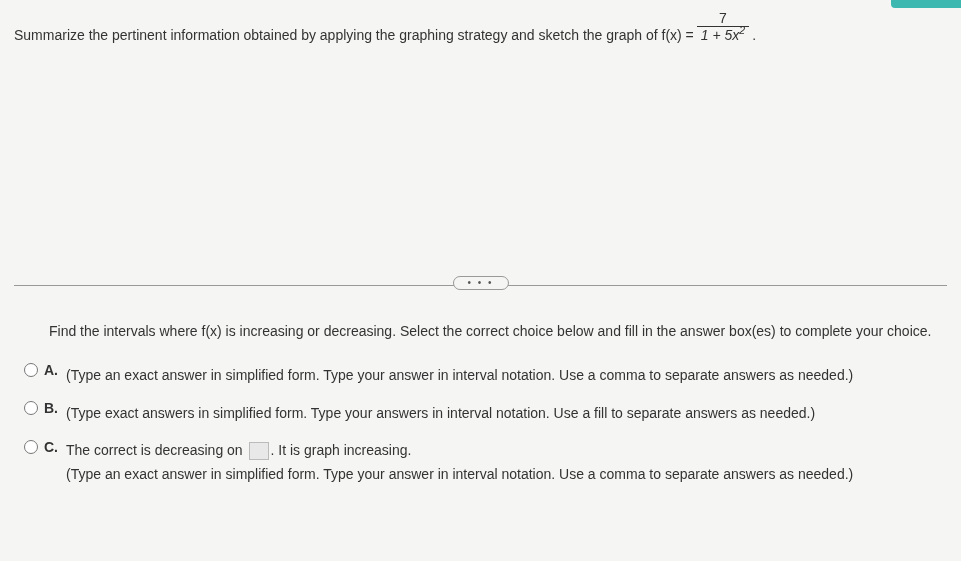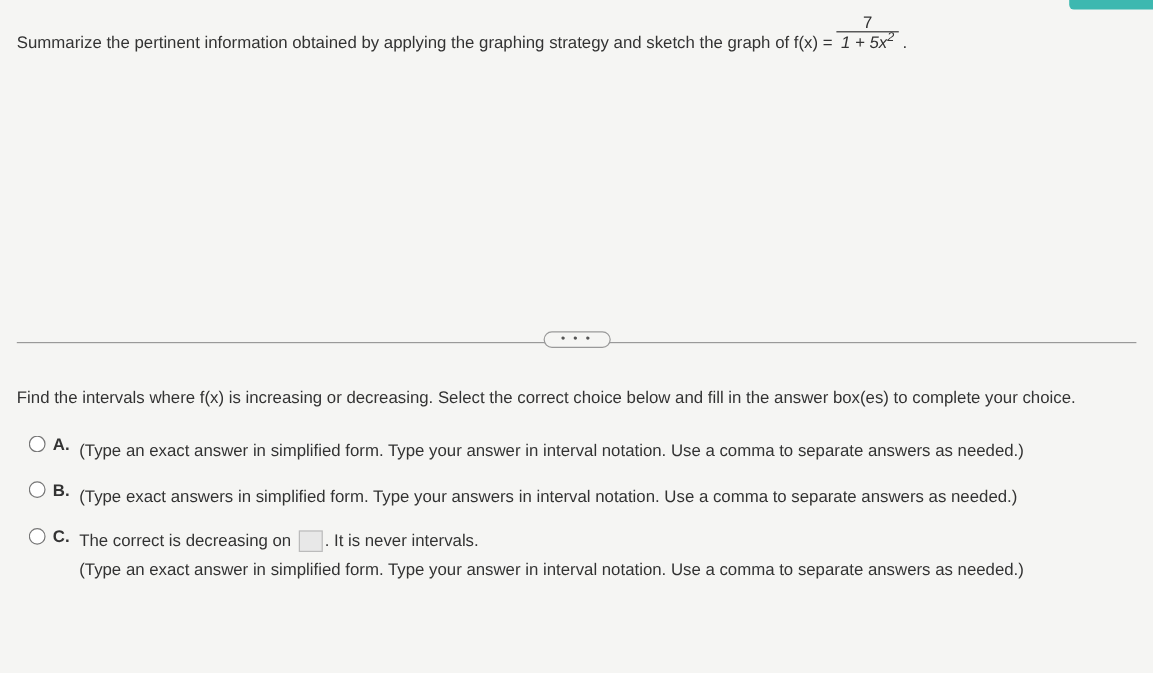--- a/index.html
+++ b/index.html
@@ -73,20 +73,21 @@
       font-size: 10px;
       letter-spacing: 2px;
       color: #555;
       cursor: pointer;
       line-height: 1;
     }
     .sub-question {
       margin-top: 25px;
       margin-bottom: 20px;
       line-height: 1.5;
+      margin-left: 35px;
     }
     .choices {
       margin-left: 10px;
     }
     .choice {
       display: flex;
       align-items: flex-start;
       margin-bottom: 14px;
     }
     .radio-wrap {
@@ -161,29 +162,29 @@
       <span class="choice-letter">A.</span>
       <div class="choice-body">
         <div class="hint">(Type an exact answer in simplified form. Type your answer in interval notation. Use a comma to separate answers as needed.)</div>
       </div>
     </div>
 
     <div class="choice">
       <span class="radio-wrap"><input type="radio" name="q" style=""></span>
       <span class="choice-letter">B.</span>
       <div class="choice-body">
-        <div class="hint">(Type exact answers in simplified form. Type your answers in interval notation. Use a comma to separate answers as needed.)</div>
+        <div class="hint">(Type exact answers in simplified form. Type your answers in interval notation. Use a fill to separate answers as needed.)</div>
       </div>
     </div>
 
     <div class="choice">
       <span class="radio-wrap"><input type="radio" name="q" style=""></span>
       <span class="choice-letter">C.</span>
       <div class="choice-body">
         <div>
-          <span>The correct is decreasing on </span><input type="text" class="answer-box" style=""><span>. It is never intervals.</span>
+          <span>The correct is decreasing on </span><input type="text" class="answer-box" style=""><span>. It is graph increasing.</span>
         </div>
         <div class="hint">(Type an exact answer in simplified form. Type your answer in interval notation. Use a comma to separate answers as needed.)</div>
       </div>
     </div>
 
   </div>
 </div>
 
 </body></html>

